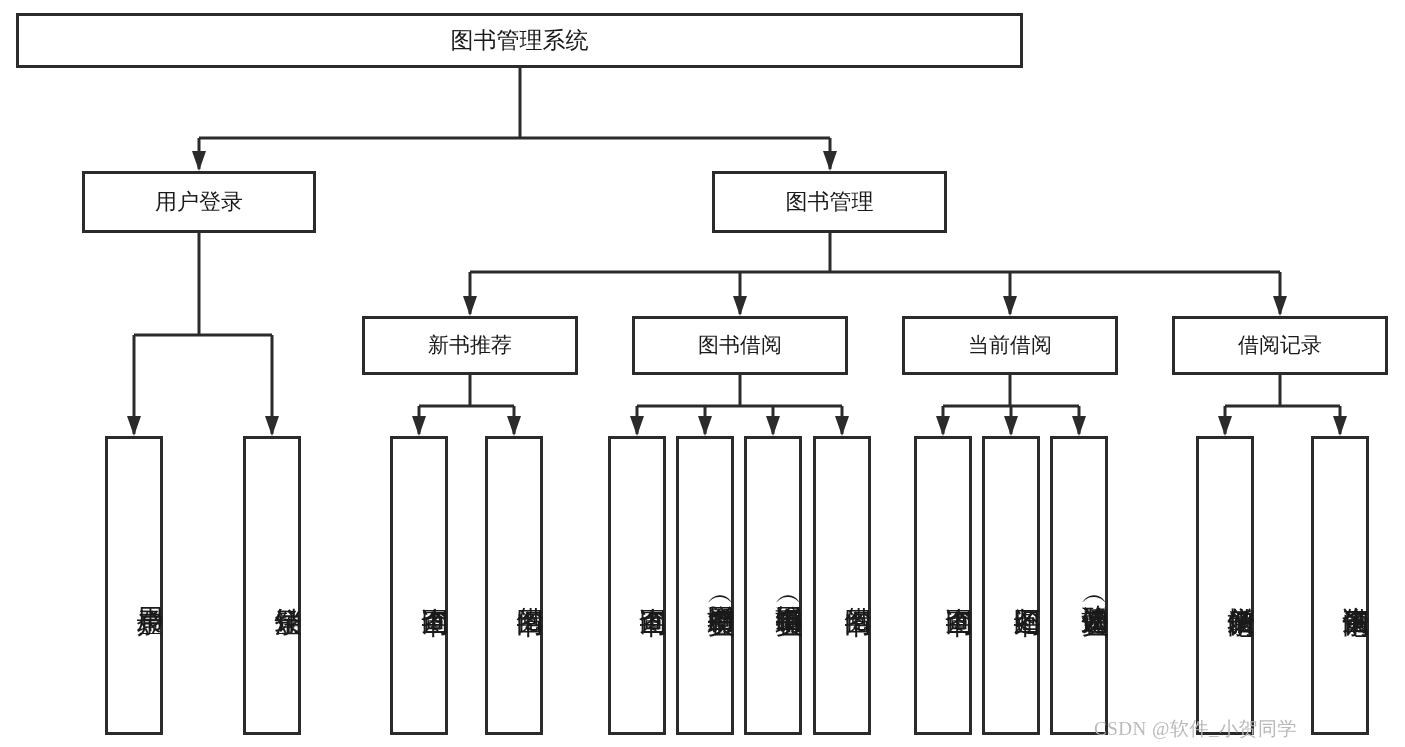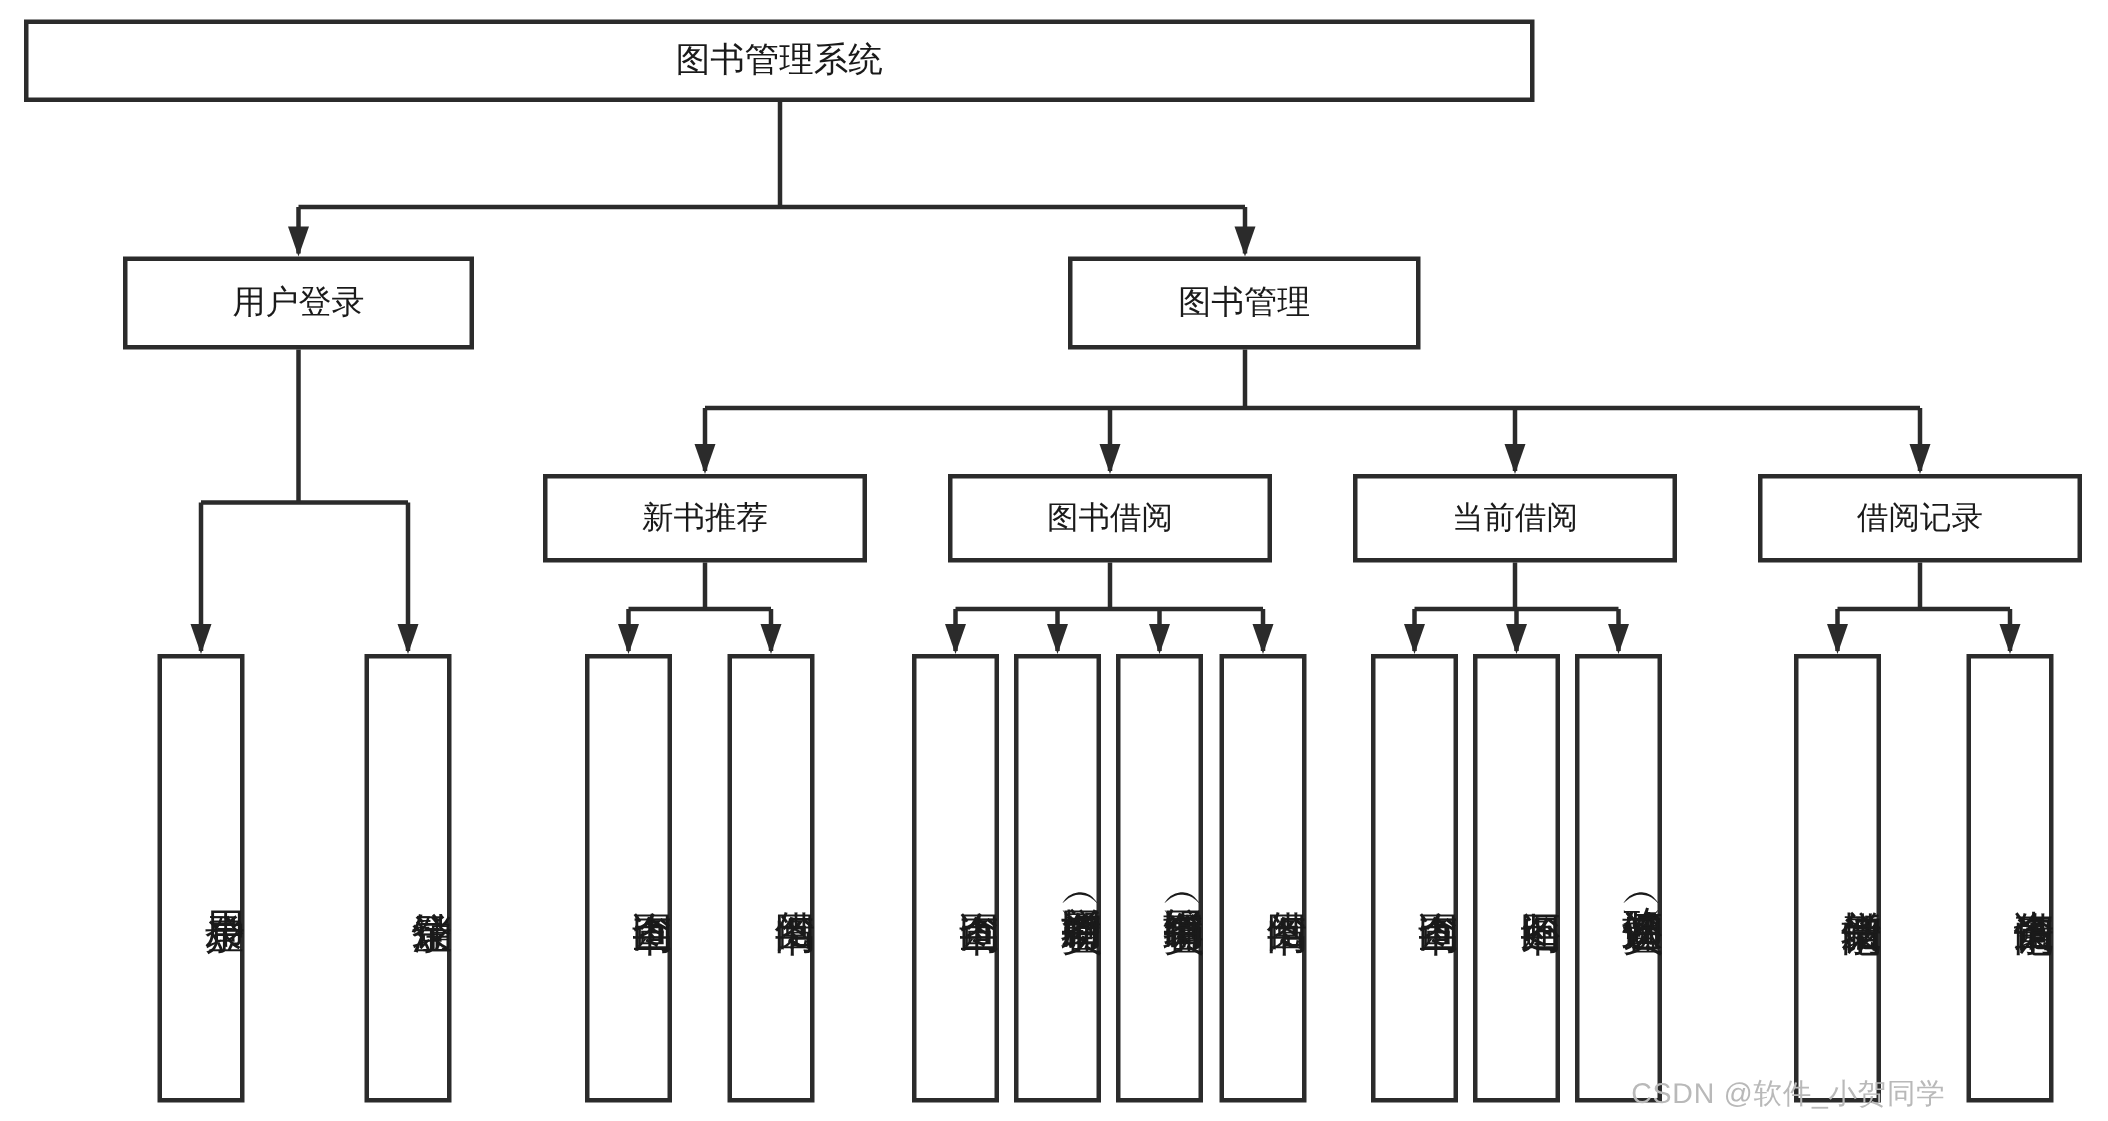--- a/index.html
+++ b/index.html
@@ -63,21 +63,21 @@
     line-height: 1.02;
     color: #1a1a1a;
     letter-spacing: 1px;
     white-space: nowrap;
     pointer-events: none;
   }
   .watermark {
     position: absolute;
     right: 8px;
     bottom: 5px;
-    font-family: Liberation Sans, sans-serif;
+    font-family: Liberation Serif, serif;
     font-size: 19px;
     color: #b9b9b9;
     letter-spacing: 0.5px;
     white-space: nowrap;
   }
 </style>
 </head>
 <body>
 
 <div id="diagram-root">

